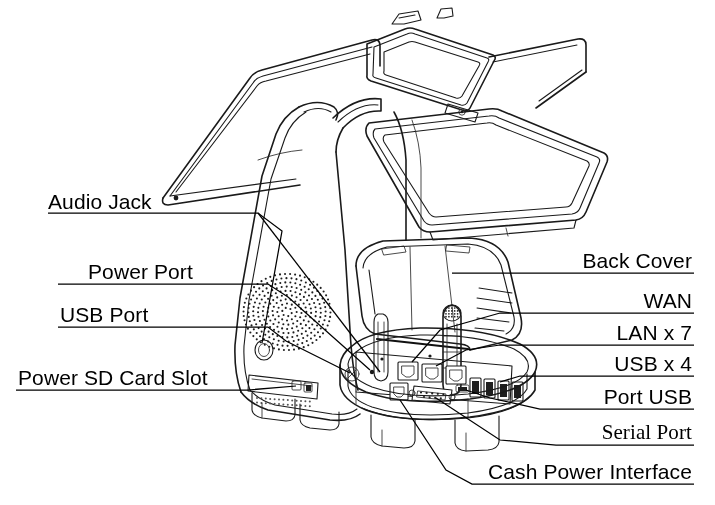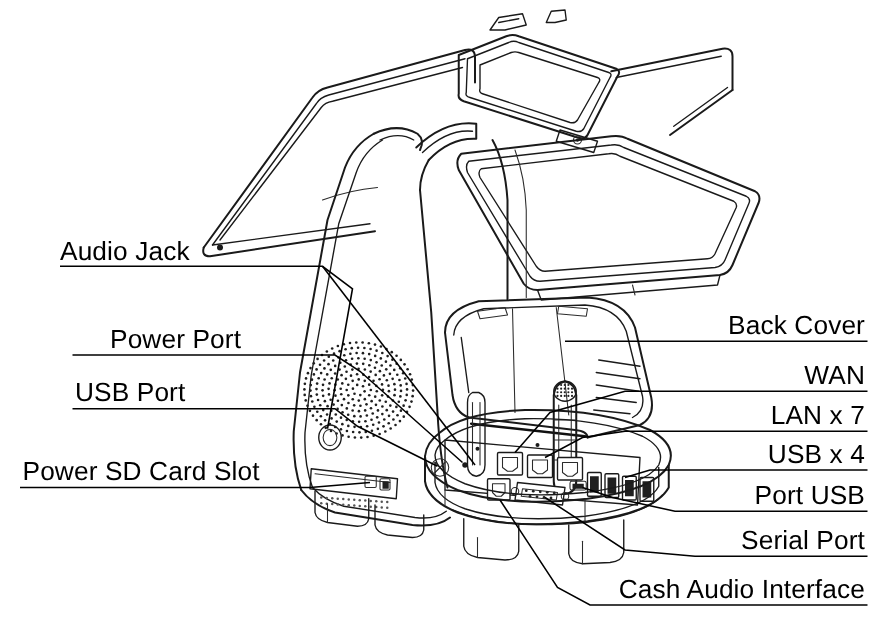--- a/index.html
+++ b/index.html
@@ -687,19 +687,19 @@
     <div class="callout-text callout-right" style="right:23px; top:250px;">Back Cover</div>
 
     <div class="callout-text callout-right" style="right:23px; top:290px;">WAN</div>
 
     <div class="callout-text callout-right" style="right:23px; top:322px;">LAN x 7</div>
 
     <div class="callout-text callout-right" style="right:23px; top:353px;">USB x 4</div>
 
     <div class="callout-text callout-right" style="right:23px; top:386px;">Port USB</div>
 
-    <div class="callout-text callout-right" style="right:23px; top:422px;">Serial Port</div>
-
-    <div class="callout-text callout-right" style="right:23px; top:461px;">Cash Audio Interface</div>
+    <div class="callout-text callout-right" style="right:23px; top:422px;font-family:Liberation Serif, serif;">Serial Port</div>
+
+    <div class="callout-text callout-right" style="right:23px; top:461px;">Cash Power Interface</div>
 
   </div>
 
 </div>
 
 </body></html>

